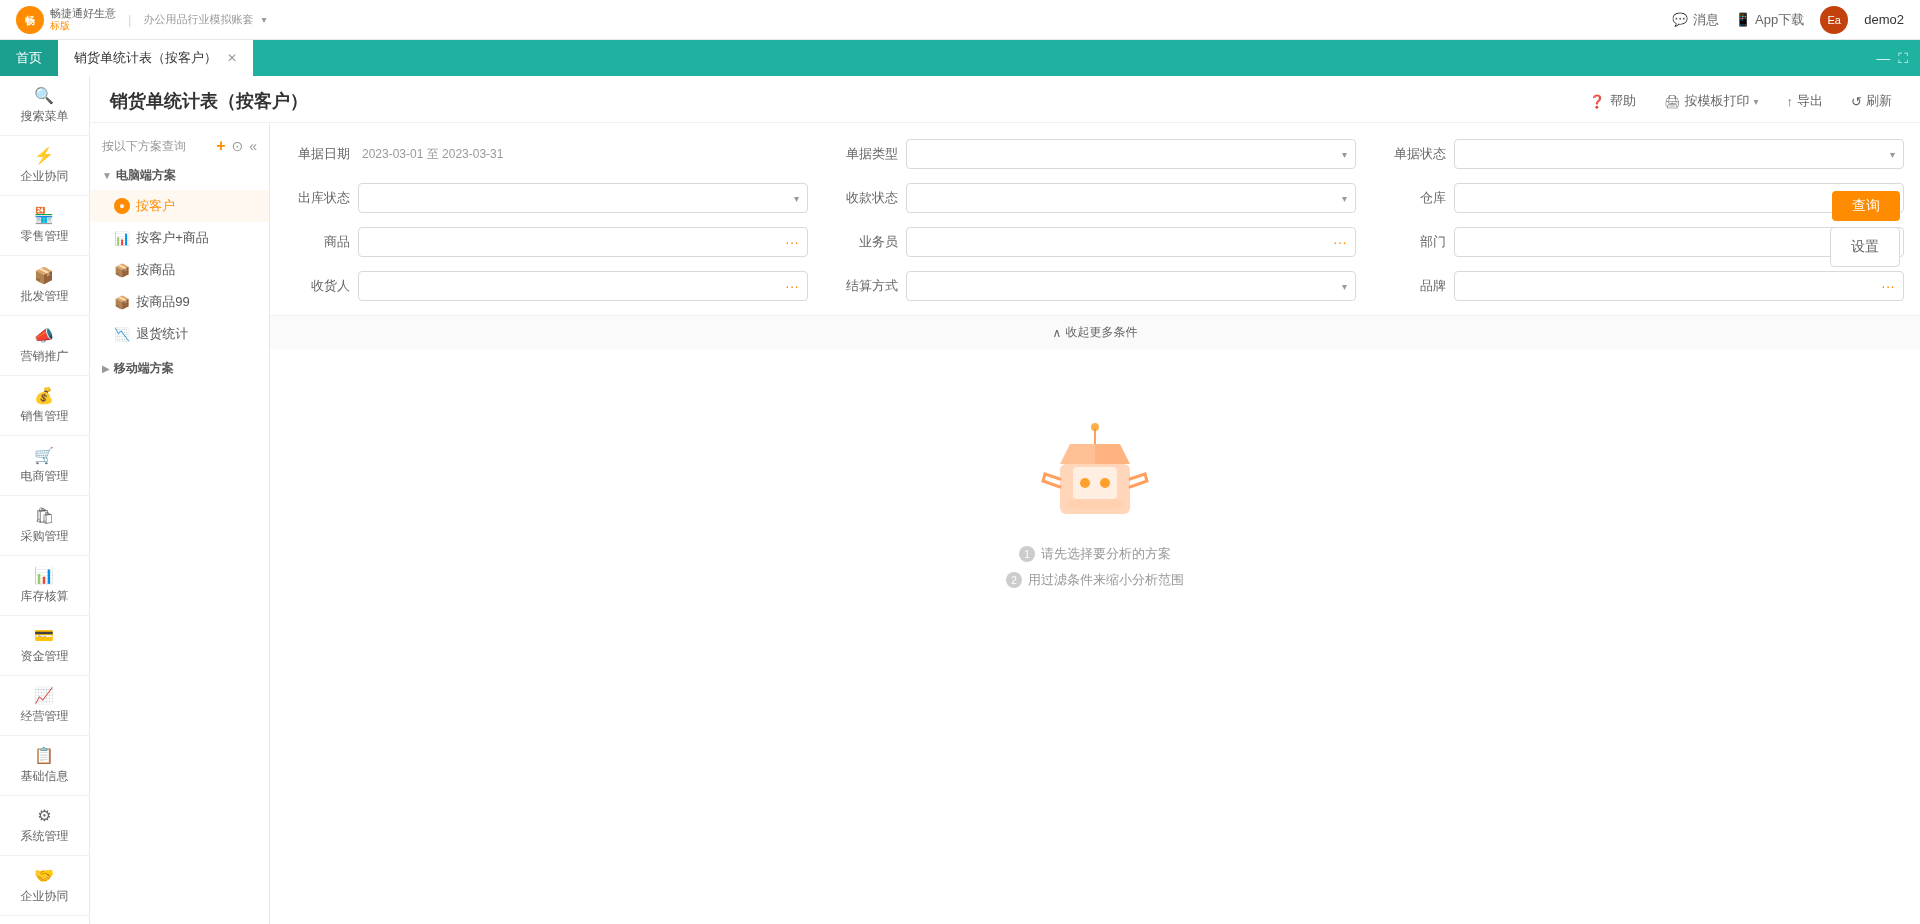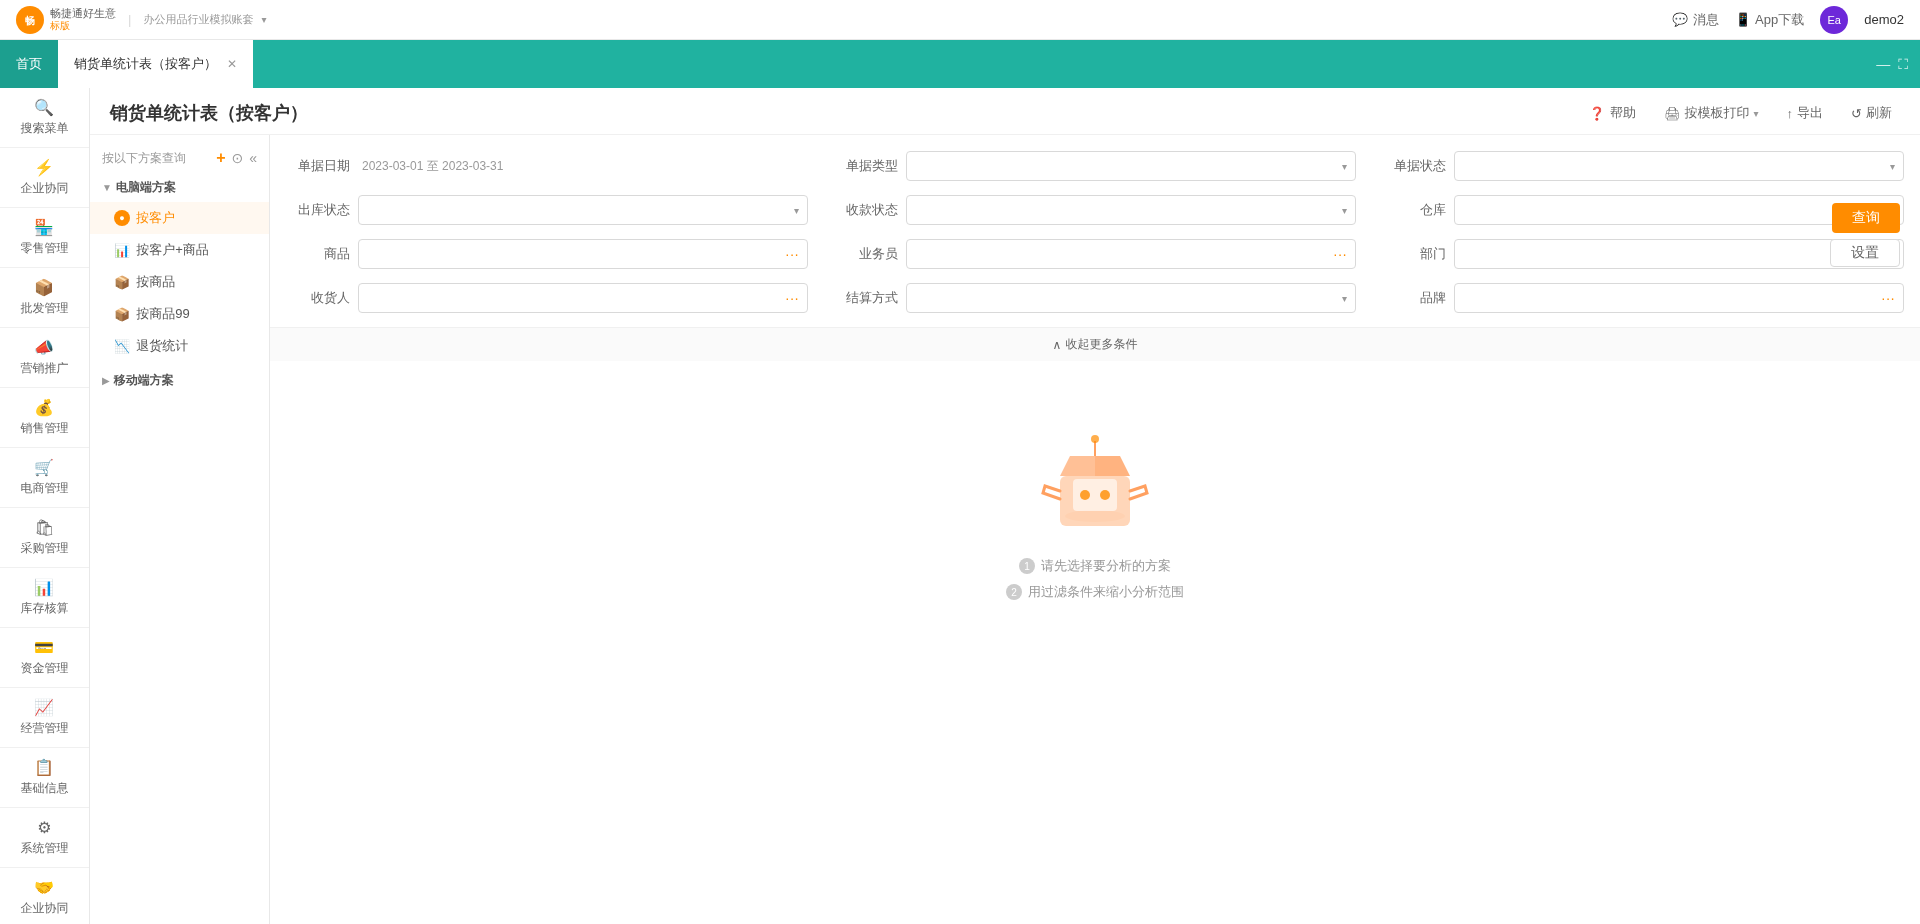--- a/index.html
+++ b/index.html
@@ -60,32 +60,32 @@
       align-items: center;
       gap: 4px;
       color: #666;
       font-size: 13px;
       cursor: pointer;
     }
     .avatar {
       width: 28px;
       height: 28px;
       border-radius: 50%;
-      background: #6d28d9;
+      background: #c2410c;
       display: flex;
       align-items: center;
       justify-content: center;
       color: white;
       font-size: 11px;
       overflow: hidden;
     }
 
     
     .tab-bar {
-      height: 48px;
+      height: 36px;
       background: #20b2a0;
       display: flex;
       align-items: stretch;
       flex-shrink: 0;
     }
     .tab-item {
       display: flex;
       align-items: center;
       padding: 0 16px;
       cursor: pointer;
@@ -195,21 +195,21 @@
       border-radius: 4px;
       padding: 6px 20px;
       font-size: 14px;
       cursor: pointer;
     }
     .btn-secondary {
       background: #fff;
       color: #666;
       border: 1px solid #d9d9d9;
       border-radius: 4px;
-      padding: 4px 20px;
+      padding: 10px 20px;
       font-size: 14px;
       cursor: pointer;
     }
 
     
     .inner-layout {
       display: flex;
       flex: 1;
       overflow: hidden;
     }

